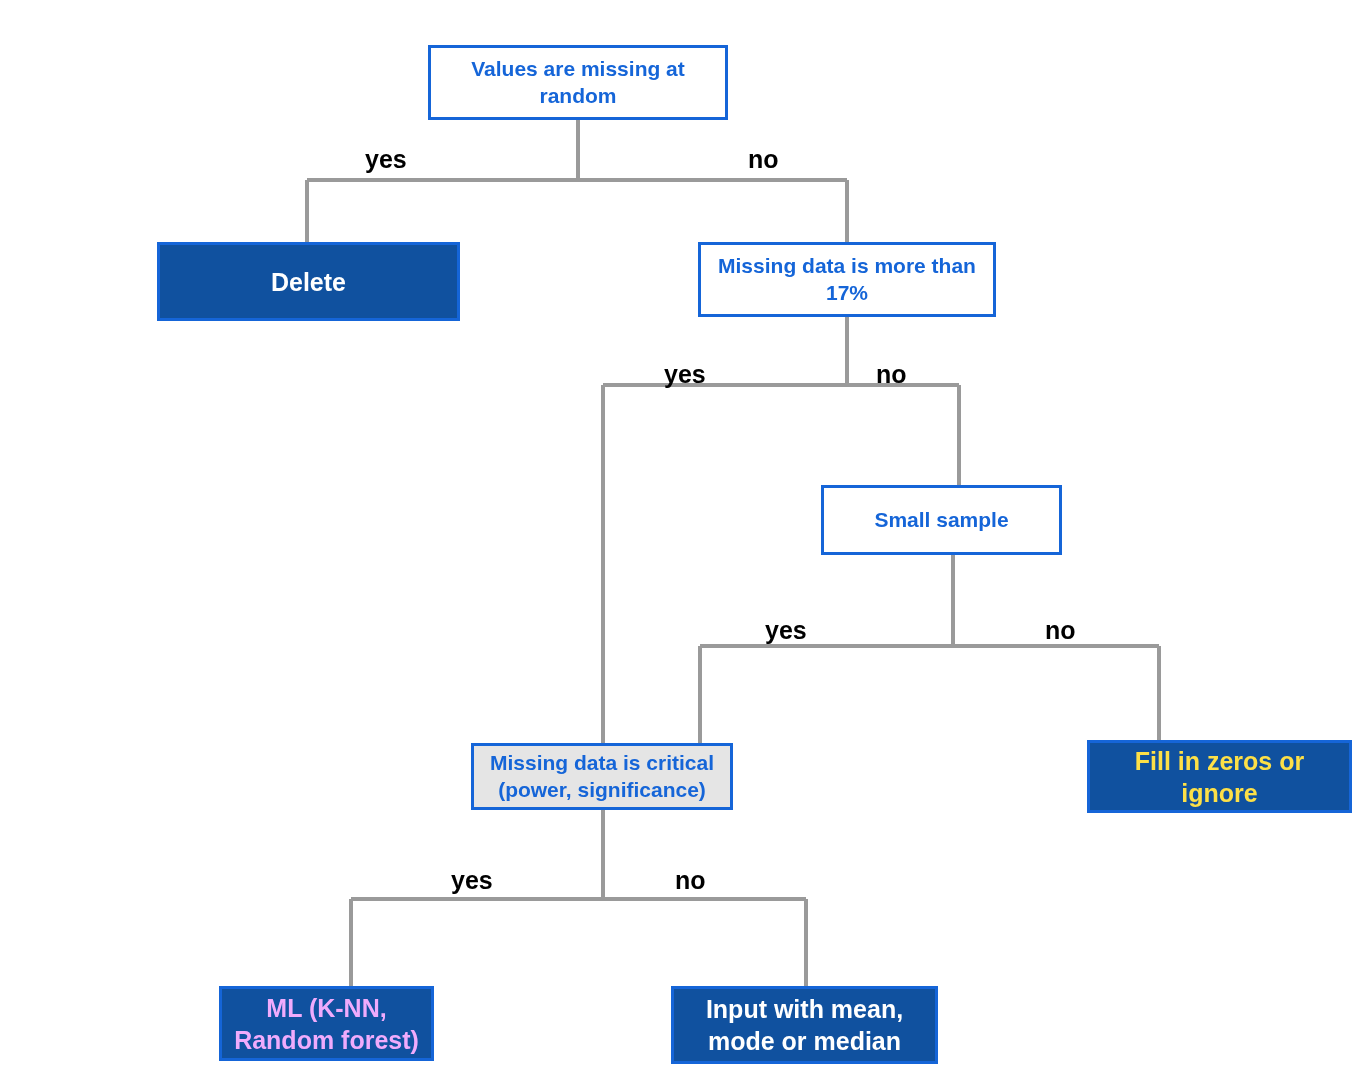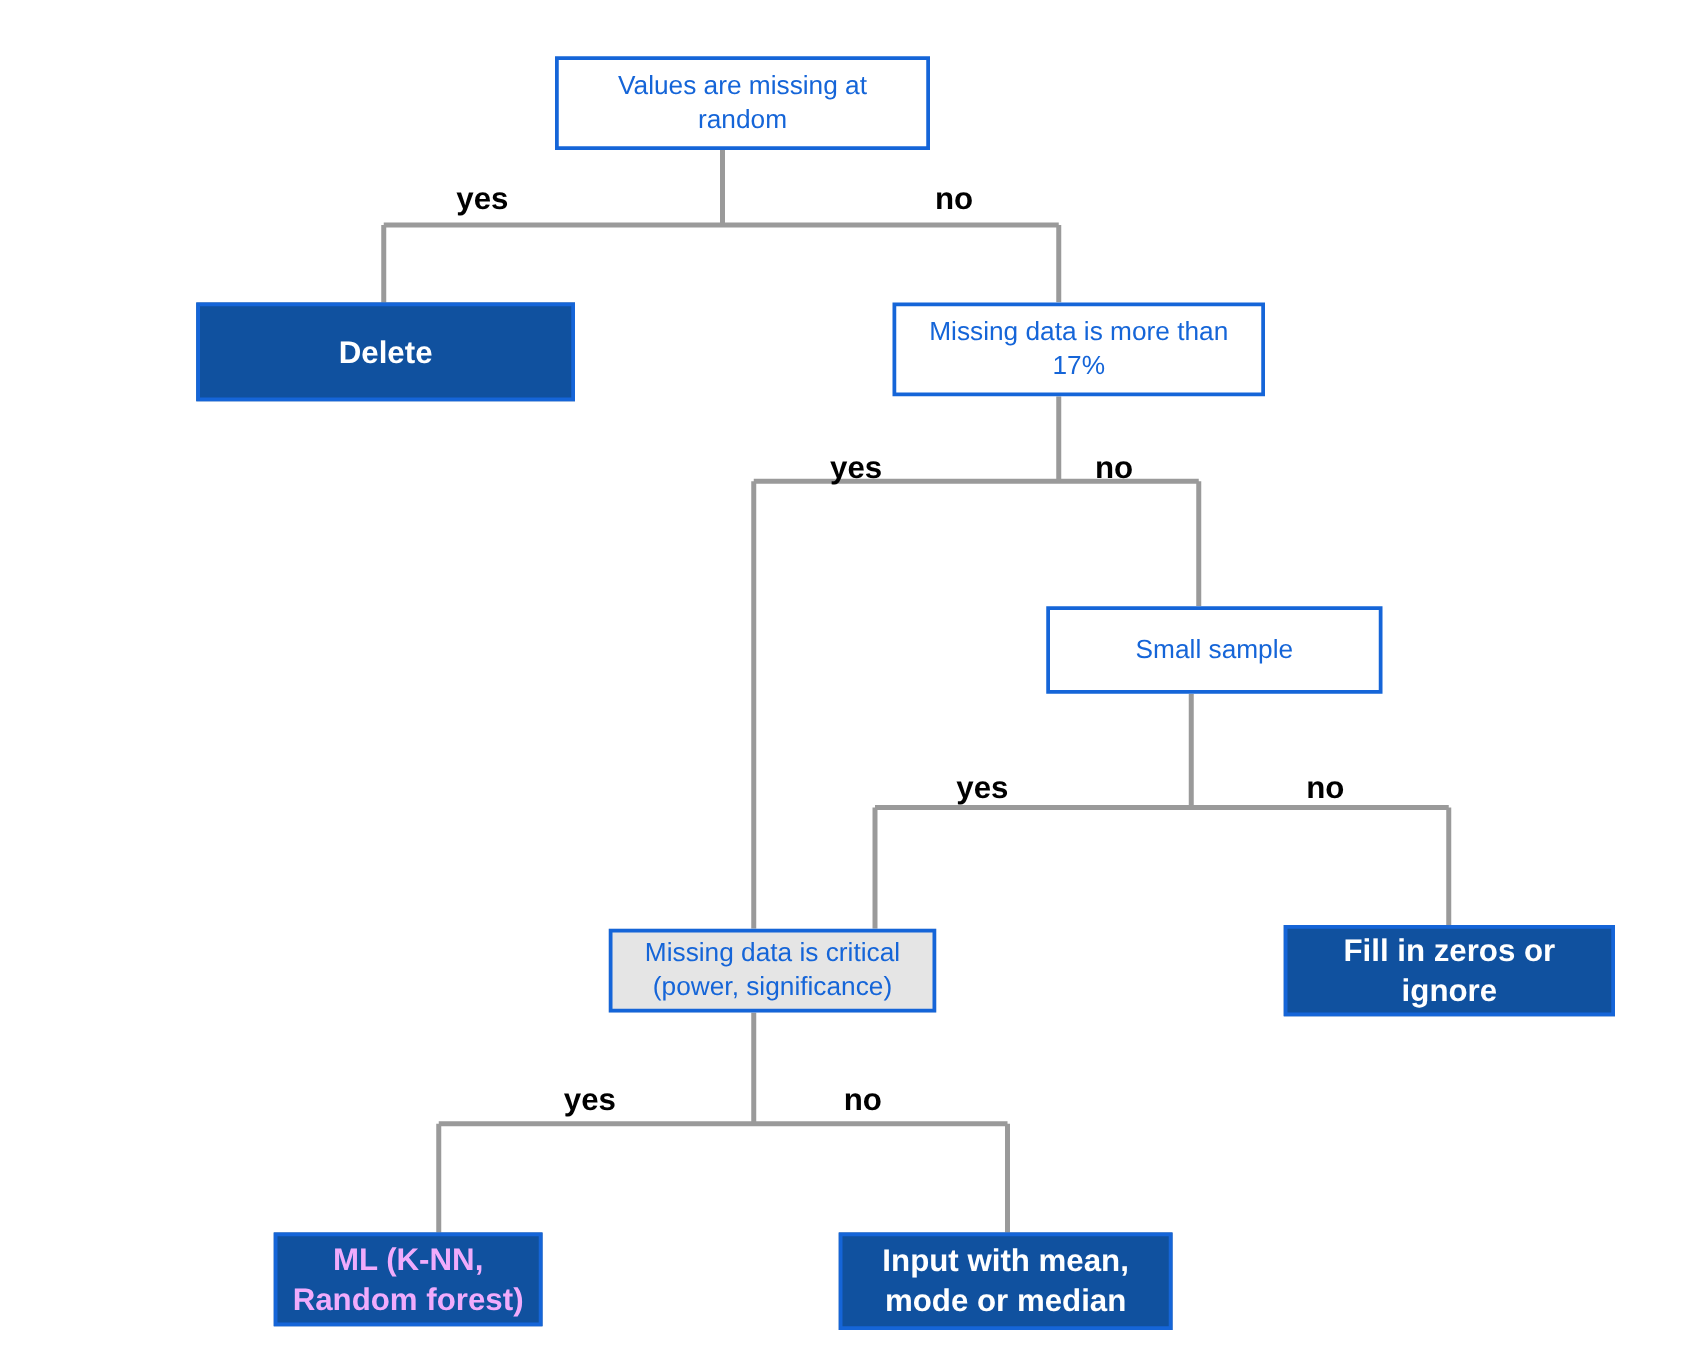--- a/index.html
+++ b/index.html
@@ -31,23 +31,22 @@
     text-align:center;
     line-height:1.28;
     white-space:pre-line;
   }
   
   .node.decision{
     background:#ffffff;
     border:3px solid #1565D8;
     color:#1565D8;
     font-size:21px;
-    font-weight:400;
+    font-weight:700;
     padding:2px 10px;
-    margin-left:16px;
   }
   
   .node.terminal{
     background:#10519F;
     border:3px solid #1565D8;
     color:#ffffff;
     font-size:25px;
     font-weight:bold;
     padding:2px 10px;
   }
@@ -83,23 +82,23 @@
         <polyline points="351,899 806,899"></polyline>
         <polyline points="351,899 351,986"></polyline>
         <polyline points="806,899 806,986"></polyline>
       </g>
   </svg>
 
   <div id="node-layer">
       <div class="node decision" style="left: 428px; top: 45px; width: 300px; height: 75px; background: rgb(255, 255, 255); border-color: rgb(21, 101, 216); color: rgb(21, 101, 216);">Values are missing at random</div>
       <div class="node terminal" style="left: 157px; top: 242px; width: 303px; height: 79px; background: rgb(16, 81, 159); border-color: rgb(21, 101, 216); color: rgb(255, 255, 255);">Delete</div>
       <div class="node decision" style="left: 698px; top: 242px; width: 298px; height: 75px; background: rgb(255, 255, 255); border-color: rgb(21, 101, 216); color: rgb(21, 101, 216);">Missing data is more than 17%</div>
-      <div class="node decision" style="left: 821px; top: 485px; width: 269px; height: 70px; background: rgb(255, 255, 255); border-color: rgb(21, 101, 216); color: rgb(21, 101, 216);">Small sample</div>
+      <div class="node decision" style="left: 821px; top: 485px; width: 241px; height: 70px; background: rgb(255, 255, 255); border-color: rgb(21, 101, 216); color: rgb(21, 101, 216);">Small sample</div>
       <div class="node decision" style="left: 471px; top: 743px; width: 262px; height: 67px; background: #e5e5e5; border-color: rgb(21, 101, 216); color: rgb(21, 101, 216);">Missing data is critical (power,  significance)</div>
-      <div class="node terminal" style="left: 1027px; top: 740px; width: 265px; height: 73px; background: rgb(16, 81, 159); border-color: rgb(21, 101, 216); color: #ffffff;">Fill in zeros or ignore</div>
+      <div class="node terminal" style="left: 1087px; top: 740px; width: 265px; height: 73px; background: rgb(16, 81, 159); border-color: rgb(21, 101, 216); color: #fde047;">Fill in zeros or ignore</div>
       <div class="node terminal" style="left: 219px; top: 986px; width: 215px; height: 75px; background: rgb(16, 81, 159); border-color: rgb(21, 101, 216); color: #f0abfc;">ML (K-NN, Random forest)</div>
       <div class="node terminal" style="left: 671px; top: 986px; width: 267px; height: 78px; background: rgb(16, 81, 159); border-color: rgb(21, 101, 216); color: rgb(255, 255, 255);">Input with mean, mode or  median</div>
     </div>
   <div id="label-layer">
       <div class="edge-label" style="left: 365px; top: 147px; color: rgb(0, 0, 0);">yes</div>
       <div class="edge-label" style="left: 748px; top: 147px; color: rgb(0, 0, 0);">no</div>
       <div class="edge-label" style="left: 664px; top: 362px; color: rgb(0, 0, 0);">yes</div>
       <div class="edge-label" style="left: 876px; top: 362px; color: rgb(0, 0, 0);">no</div>
       <div class="edge-label" style="left: 765px; top: 618px; color: rgb(0, 0, 0);">yes</div>
       <div class="edge-label" style="left: 1045px; top: 618px; color: rgb(0, 0, 0);">no</div>

